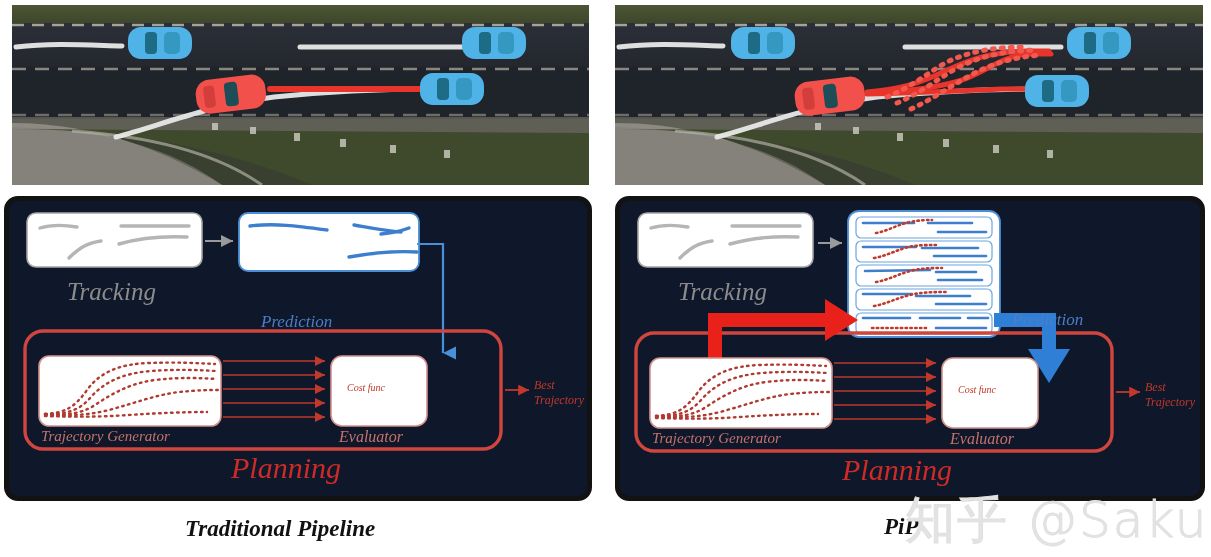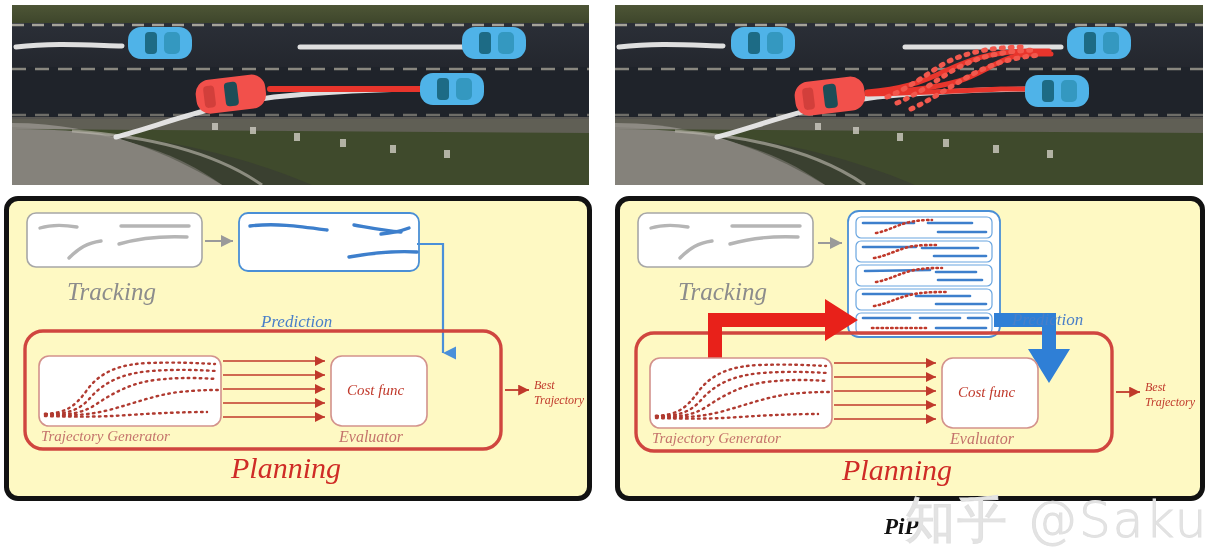--- a/index.html
+++ b/index.html
@@ -10,32 +10,32 @@
   .panel.right{left:613px;}
 
   
   .aerial{position:absolute;left:12px;top:5px;width:577px;height:180px;overflow:hidden;
           background:#3a4030;}
   .panel.right .aerial{left:2px;width:588px;}
   .aerial svg{display:block;width:100%;height:100%;}
 
   
   .diagram{position:absolute;left:4px;top:196px;width:588px;height:305px;
-           border:5px solid #121212;border-radius:14px;background:#fef9c3;box-sizing:border-box;}
+           border:5px solid #121212;border-radius:14px;background:#0f172a;box-sizing:border-box;}
   .panel.right .diagram{left:2px;width:590px;}
 
   .diagram svg{position:absolute;left:0;top:0;width:100%;height:100%;overflow:visible;}
 
   .lbl{position:absolute;white-space:nowrap;font-style:italic;line-height:1;}
   .lbl-track{color:#8c8c8c;font-size:25px;}
   .lbl-pred{color:#4a7fc8;font-size:17px;margin-top:32px;}
   .lbl-plan{color:#cf2b26;font-size:30px;}
   .lbl-tg{color:#c4736c;font-size:15px;}
   .lbl-ev{color:#c4736c;font-size:16px;}
-  .lbl-cf{color:#c0392b;font-size:15px;}
+  .lbl-cf{color:#c0392b;font-size:10px;}
   .lbl-best{color:#c0392b;font-size:12px;text-align:left;line-height:1.25;}
 
   .caption{position:absolute;font-weight:bold;font-style:italic;color:#111;
            font-size:23px;white-space:nowrap;}
 
   .watermark{position:absolute;left:905px;top:487px;font-size:50px;color:#e3e3e3;
              letter-spacing:2px;white-space:nowrap;
              font-family:"DejaVu Sans", sans-serif;font-weight:300;
              -webkit-text-stroke:1px #e0e0e0;pointer-events:none;}
 </style>
@@ -175,20 +175,21 @@
     <div class="lbl lbl-tg" style="left:32px;top:228px;">Trajectory Generator</div>
     <div class="lbl lbl-ev" style="left:330px;top:228px;">Evaluator</div>
     <div class="lbl lbl-cf" style="left:338px;top:182px;">Cost func</div>
     <div class="lbl lbl-plan" style="left:222px;top:252px;">Planning</div>
     <div class="lbl lbl-best" style="left:525px;top:177px;width:62px;">
       <div>Best</div>
       <div>Trajectory</div>
     </div>
   </div>
 
+  <div class="caption" style="left:185px;top:516px;">Traditional Pipeline</div>
 </div>
 
 <div class="panel right">
 
   <div class="aerial">
     <svg viewBox="0 0 588 180" preserveAspectRatio="none">
       <defs>
         <linearGradient id="gR1" x1="0" y1="0" x2="0" y2="1">
           <stop offset="0" stop-color="#4d5536"></stop>
             <stop offset="1" stop-color="#3b4329"></stop>

